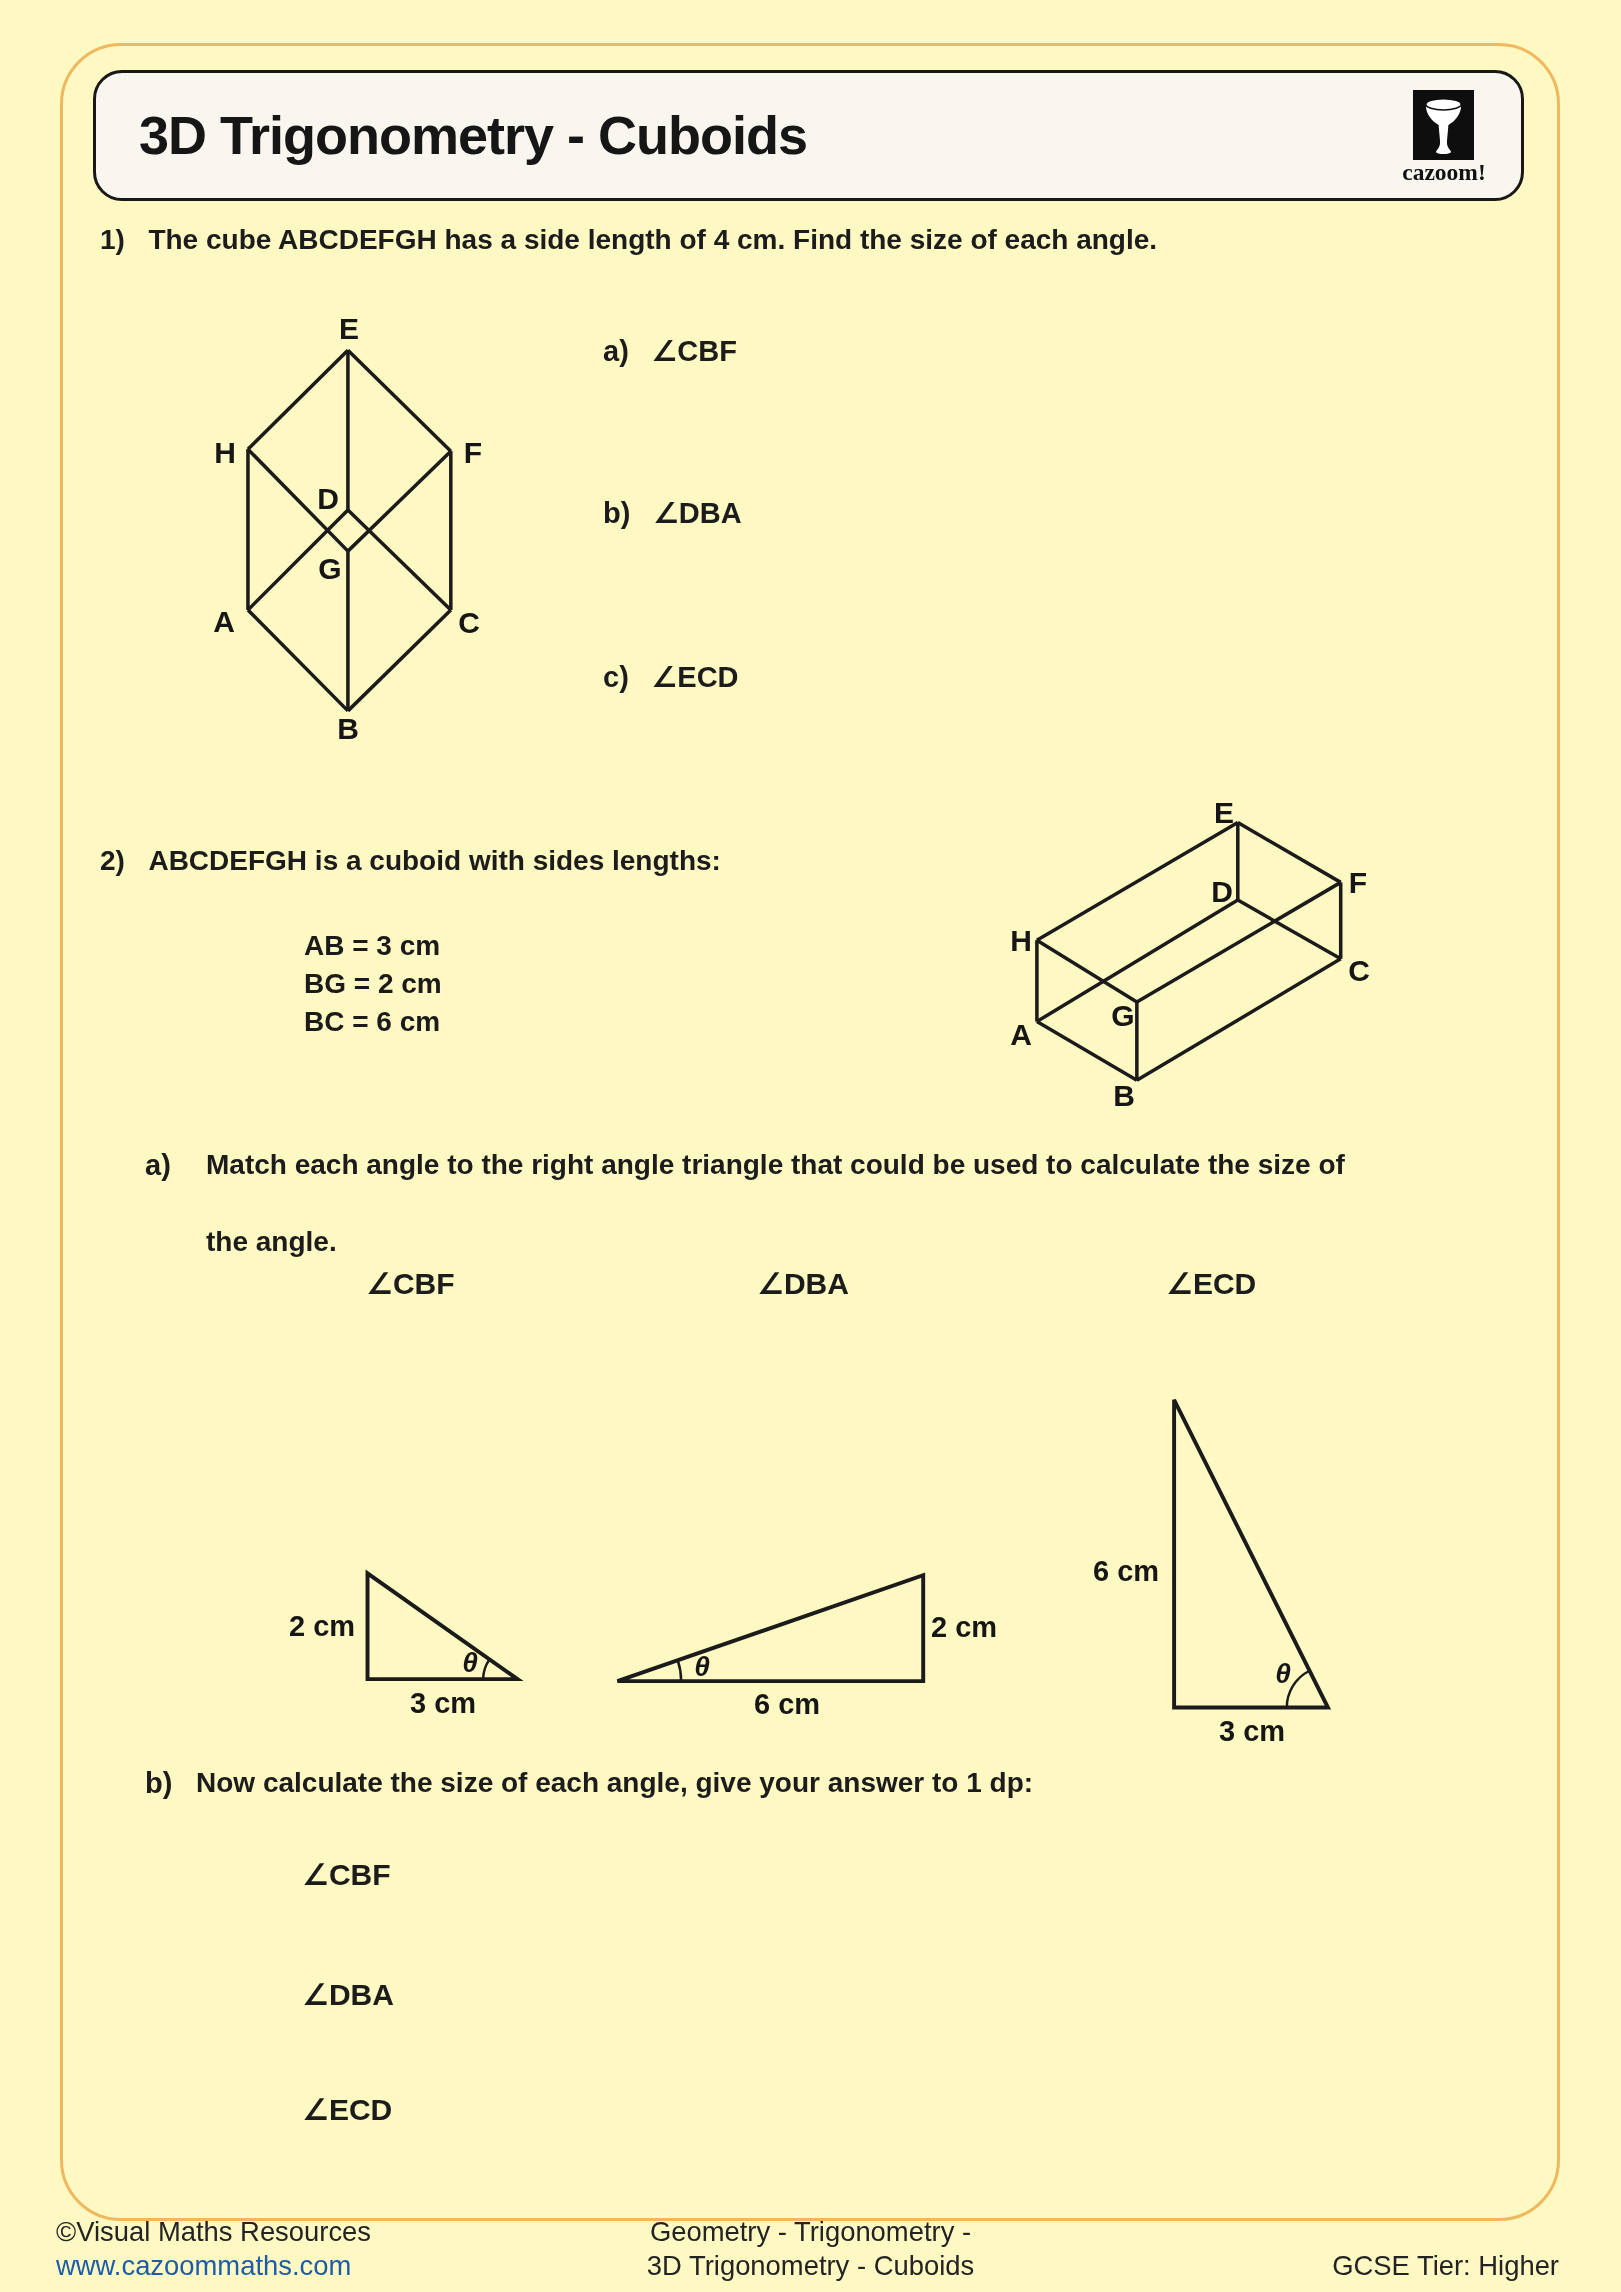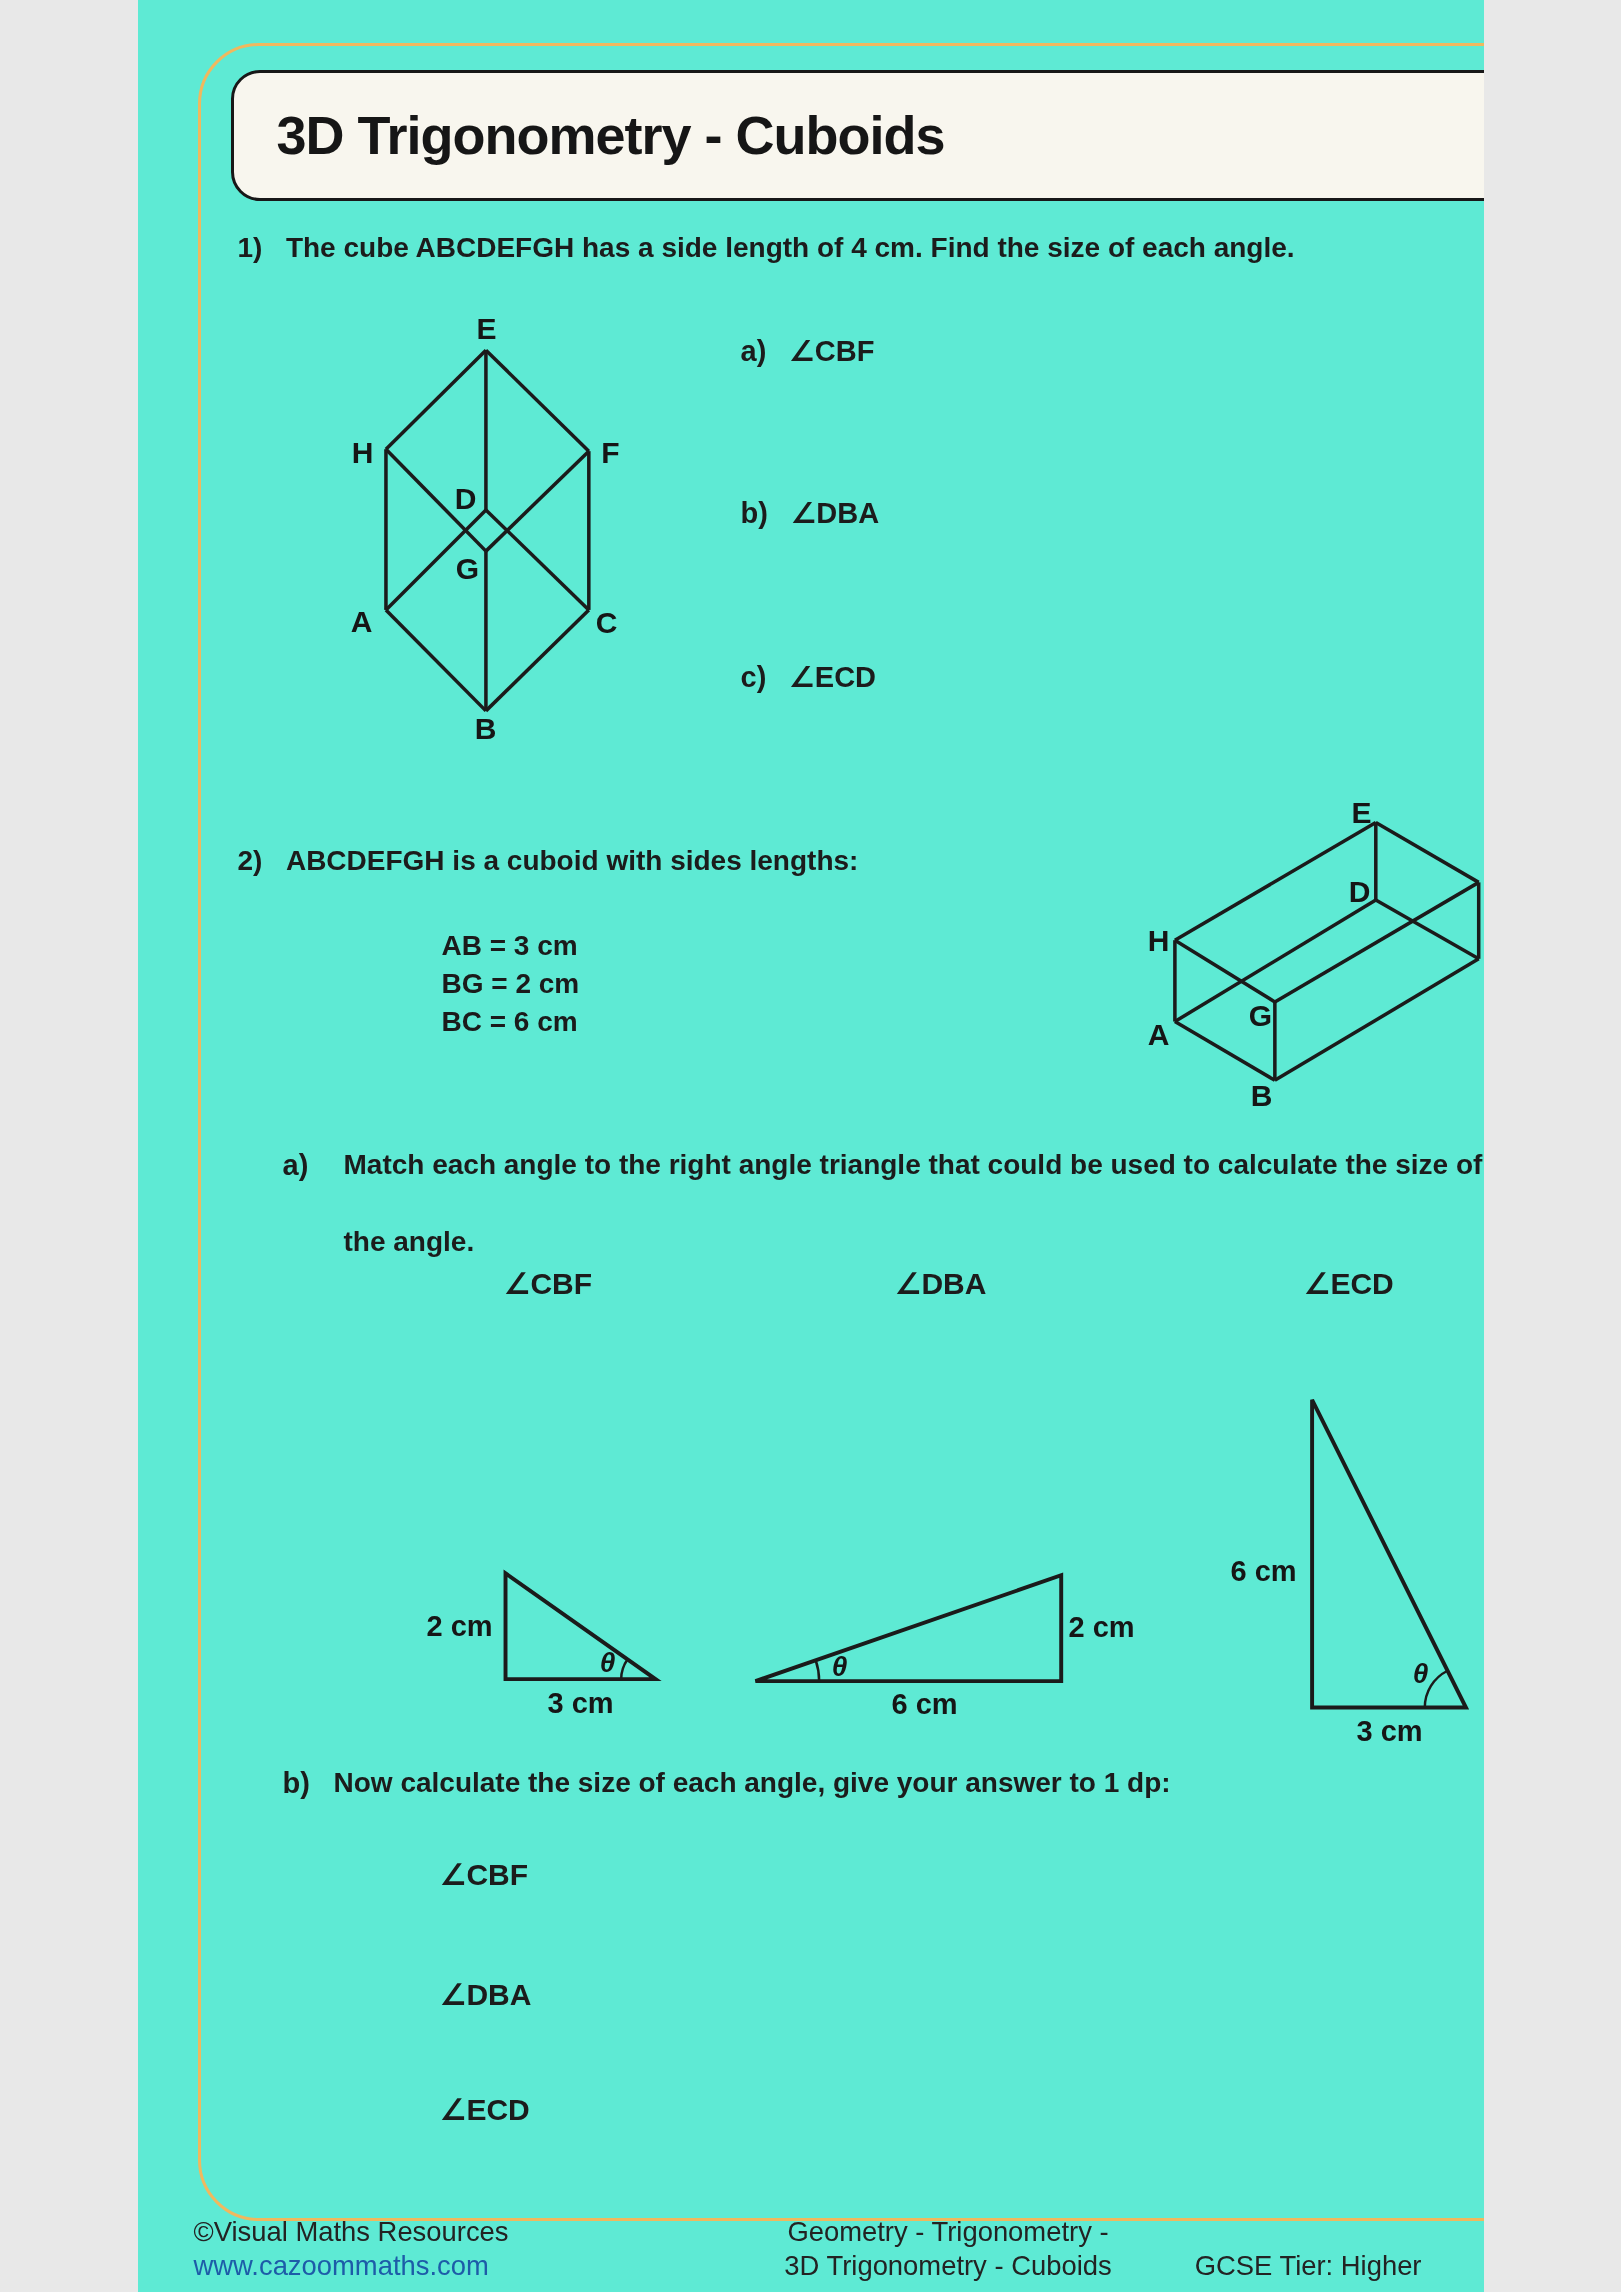--- a/index.html
+++ b/index.html
@@ -1,17 +1,17 @@
 <!DOCTYPE html>
 <html><head>
 <meta charset="utf-8">
 <style>
   html,body{margin:0;padding:0;background:#e8e8e8;}
   .page{
-    position:relative;width:1346px;height:2293px;background:#5eead4;
+    position:relative;width:1621px;height:2293px;background:#fef9c3;
     font-family:"Liberation Sans","DejaVu Sans",sans-serif;color:#1b1b1b;
     overflow:hidden;margin:0 auto;
   }
   .abs{position:absolute;white-space:nowrap;}
   .outer-border{
     position:absolute;left:60px;top:43px;width:1494px;height:2172px;
     border:3.9px solid #F0B85E;border-radius:61px;
   }
   .header-box{
     position:absolute;left:93px;top:70px;width:1431px;height:131px;
@@ -61,21 +61,21 @@
   <div class="abs page-title">3D Trigonometry - Cuboids</div>
 
   <div class="logo-square">
     <svg width="61" height="70" viewBox="0 0 62 71">
       <path fill="#ffffff" d="M13,15 C13,24.5 19,31.5 26,35.5 L27.5,52 C27.8,56 26.5,58.5 24,61.5 C22.5,63.5 24,65 31,65 C38,65 39.5,63.5 38,61.5 C35.5,58.5 34.2,56 34.5,52 L36,35.5 C43,31.5 49,24.5 49,15 Z"></path>
       <ellipse cx="31" cy="14.5" rx="18" ry="5.8" fill="#ffffff" stroke="#0e0e0e" stroke-width="1.6"></ellipse>
     </svg>
   </div>
   <div class="abs logo-text">cazoom!</div>
 
-  <div class="abs body-line" style="left:100px;top:232px;">
+  <div class="abs body-line" style="left:100px;top:224px;">
     <span class="qnum">1)</span><span>The cube ABCDEFGH has a side length of 4 cm.  Find the size of each angle.</span>
   </div>
 
   <div class="abs angle-item" style="left:603px;top:334px;">
     <span class="qletter">a)</span><span>∠CBF</span>
   </div>
   <div class="abs angle-item" style="left:603px;top:496px;">
     <span class="qletter">b)</span><span>∠DBA</span>
   </div>
   <div class="abs angle-item" style="left:603px;top:660px;">

